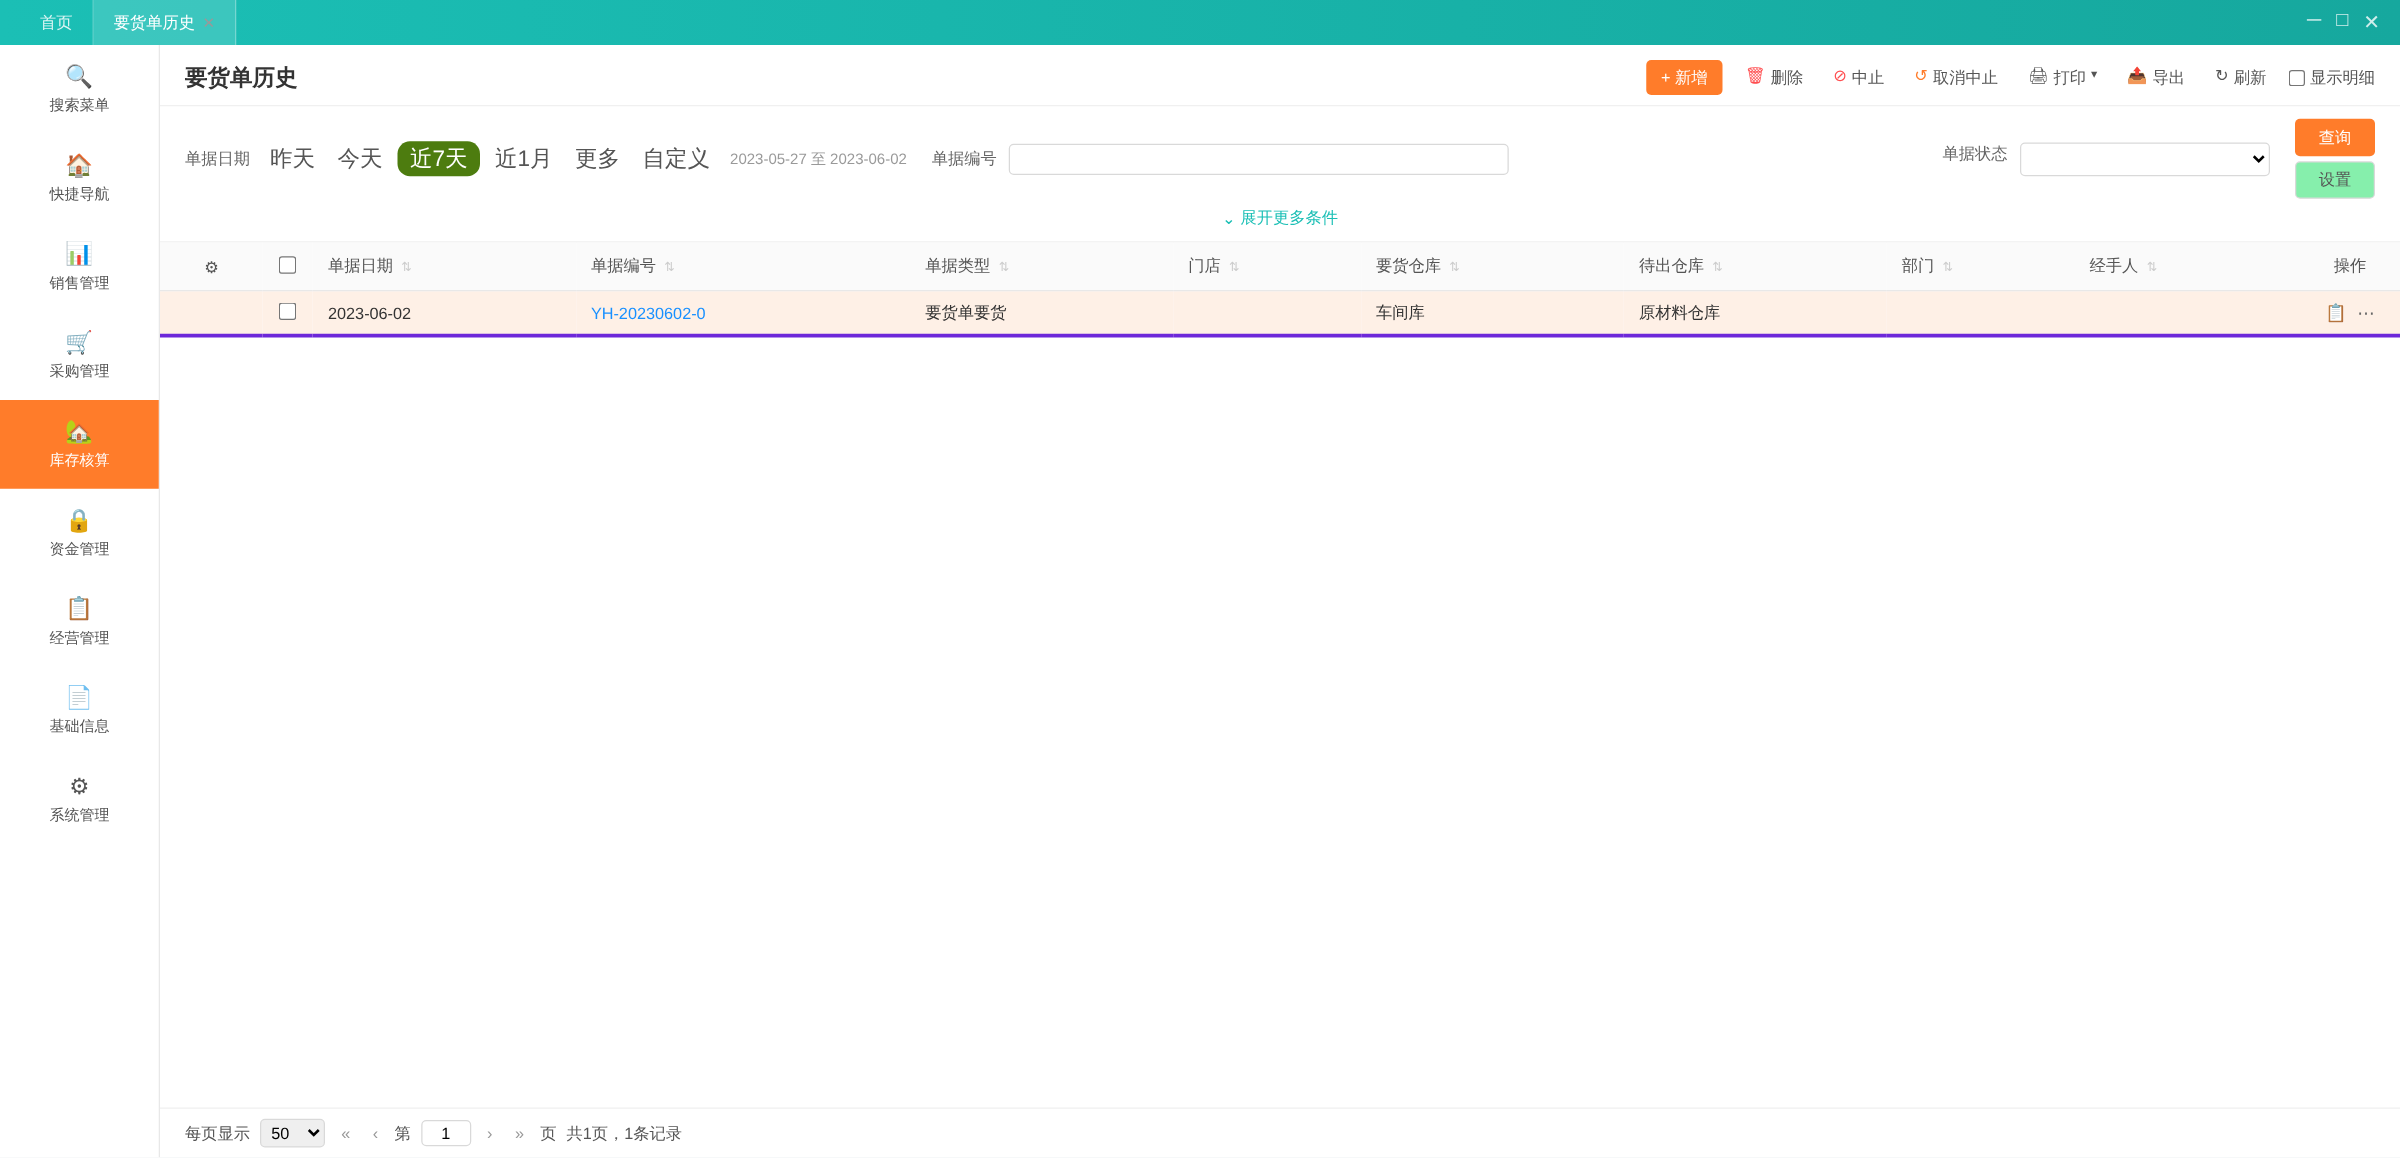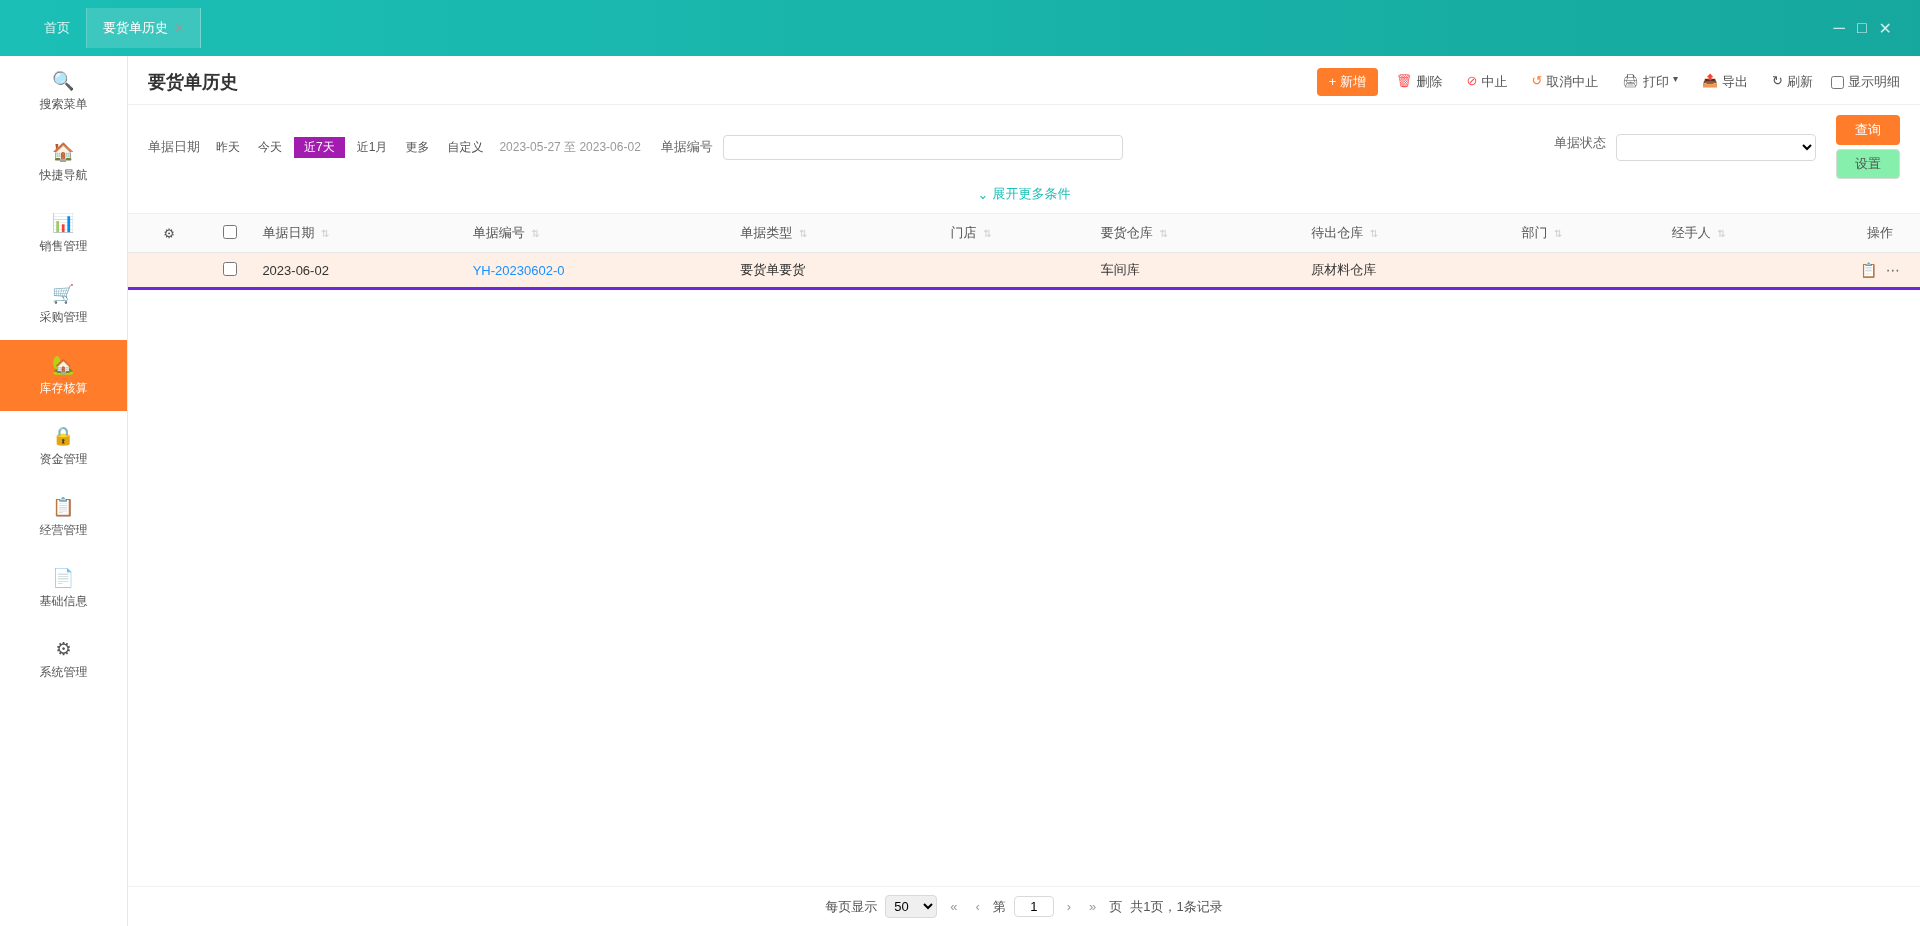--- a/index.html
+++ b/index.html
@@ -1,20 +1,20 @@
 <!DOCTYPE html>
 <html><head>
   <meta charset="utf-8">
   <style>
     * { box-sizing: border-box; margin: 0; padding: 0; }
     body { font-family: "Microsoft YaHei", "PingFang SC", Arial, sans-serif; font-size: 13px; color: #333; background: #f0f2f5; overflow: hidden; }
 
     
     .app-container { display: flex; flex-direction: column; height: 926px; width: 1920px; }
-    .top-bar { height: 56px; background: linear-gradient(90deg, #1bbfb5 0%, #16a89e 100%); display: flex; align-items: center; padding: 0 28px; color: white; }
+    .top-bar { height: 36px; background: linear-gradient(90deg, #1bbfb5 0%, #16a89e 100%); display: flex; align-items: center; padding: 0 16px; color: white; }
     .main-area { display: flex; flex: 1; overflow: hidden; }
 
     
     .sidebar { width: 128px; background: #fff; display: flex; flex-direction: column; border-right: 1px solid #e8e8e8; }
     .sidebar-item { display: flex; flex-direction: column; align-items: center; justify-content: center; padding: 14px 8px; cursor: pointer; color: #555; gap: 4px; font-size: 12px; }
     .sidebar-item.active { background: #ff7c2a; color: white; }
     .sidebar-item .icon { font-size: 18px; }
 
     
     .content-area { flex: 1; display: flex; flex-direction: column; background: #f0f2f5; overflow: hidden; }
@@ -35,22 +35,22 @@
     .toolbar { display: flex; align-items: center; gap: 12px; }
     .toolbar-btn { display: flex; align-items: flex-start; gap: 4px; cursor: pointer; color: #555; font-size: 13px; padding: 4px 6px; }
     .toolbar-btn.orange { background: #ff7c2a; color: white; border-radius: 4px; padding: 5px 12px; }
     .display-detail { display: flex; align-items: center; gap: 4px; cursor: pointer; color: #555; }
 
     
     .filter-area { padding: 10px 20px; border-bottom: 1px solid #f0f0f0; }
     .filter-row { display: flex; align-items: center; gap: 20px; margin-bottom: 6px; }
     .filter-label { color: #666; white-space: nowrap; font-size: 13px; }
     .date-filters { display: flex; align-items: center; gap: 6px; }
-    .date-filter-btn { cursor: pointer; color: #555; font-size: 12px; padding: 2px 6px; border-radius: 3px; }
-    .date-filter-btn.active { background: #a21caf; color: white; border-radius: 0; padding: 2px 10px; }
+    .date-filter-btn { cursor: pointer; color: #555; font-size: 18px; padding: 2px 6px; border-radius: 3px; }
+    .date-filter-btn.active { background: #4d7c0f; color: white; border-radius: 10px; padding: 2px 10px; }
     .date-range-text { color: #999; font-size: 12px; }
     .filter-input { border: 1px solid #d9d9d9; border-radius: 4px; padding: 4px 8px; font-size: 13px; width: 200px; outline: none; }
     .filter-select { border: 1px solid #d9d9d9; border-radius: 4px; padding: 4px 8px; font-size: 13px; width: 200px; outline: none; background: #fff; }
     .expand-btn { display: flex; align-items: center; gap: 4px; cursor: pointer; color: #1bbfb5; font-size: 13px; }
     .btn-query { background: #ff7c2a; color: white; border: none; border-radius: 4px; padding: 6px 18px; cursor: pointer; font-size: 13px; }
     .btn-settings { background: #86efac; color: #555; border: 1px solid #d9d9d9; border-radius: 4px; padding: 5px 18px; cursor: pointer; font-size: 13px; }
 
     
     .table-container { flex: 1; overflow: auto; padding: 0 0; }
     table { width: 100%; border-collapse: collapse; font-size: 13px; }
@@ -61,21 +61,21 @@
     tbody tr.selected { background: #fef0e6; }
     tbody td { padding: 8px 12px; color: #333; }
     .row-link { color: #1890ff; cursor: pointer; text-decoration: none; }
     .checkbox-col { width: 40px; text-align: center; }
     .op-col { width: 80px; text-align: center; }
     .op-icons { display: flex; gap: 8px; justify-content: center; }
     .op-icon { cursor: pointer; color: #666; font-size: 14px; }
 
     
     .table-footer { background: #fffbe6; border-top: 1px solid #e8e8e8; padding: 8px 20px; font-size: 13px; color: #666; }
-    .pagination-bar { display: flex; align-items: center; justify-content: center; padding: 8px 20px; gap: 8px; background: #fff; border-top: 1px solid #f0f0f0; font-size: 13px; color: #555; }
+    .pagination-bar { display: flex; align-items: center; justify-content: flex-start; padding: 8px 20px; gap: 8px; background: #fff; border-top: 1px solid #f0f0f0; font-size: 13px; color: #555; }
     .pagination-bar select { border: 1px solid #d9d9d9; border-radius: 4px; padding: 2px 4px; font-size: 13px; }
     .pagination-btn { cursor: pointer; color: #999; padding: 2px 5px; border-radius: 3px; }
     .page-input { border: 1px solid #d9d9d9; border-radius: 4px; padding: 2px 6px; width: 40px; text-align: center; font-size: 13px; }
 
     
     .window-controls { margin-left: auto; display: flex; gap: 12px; }
     .window-ctrl { cursor: pointer; font-size: 16px; color: rgba(255,255,255,0.8); }
 
     
     .gear-cell { text-align: center; }

